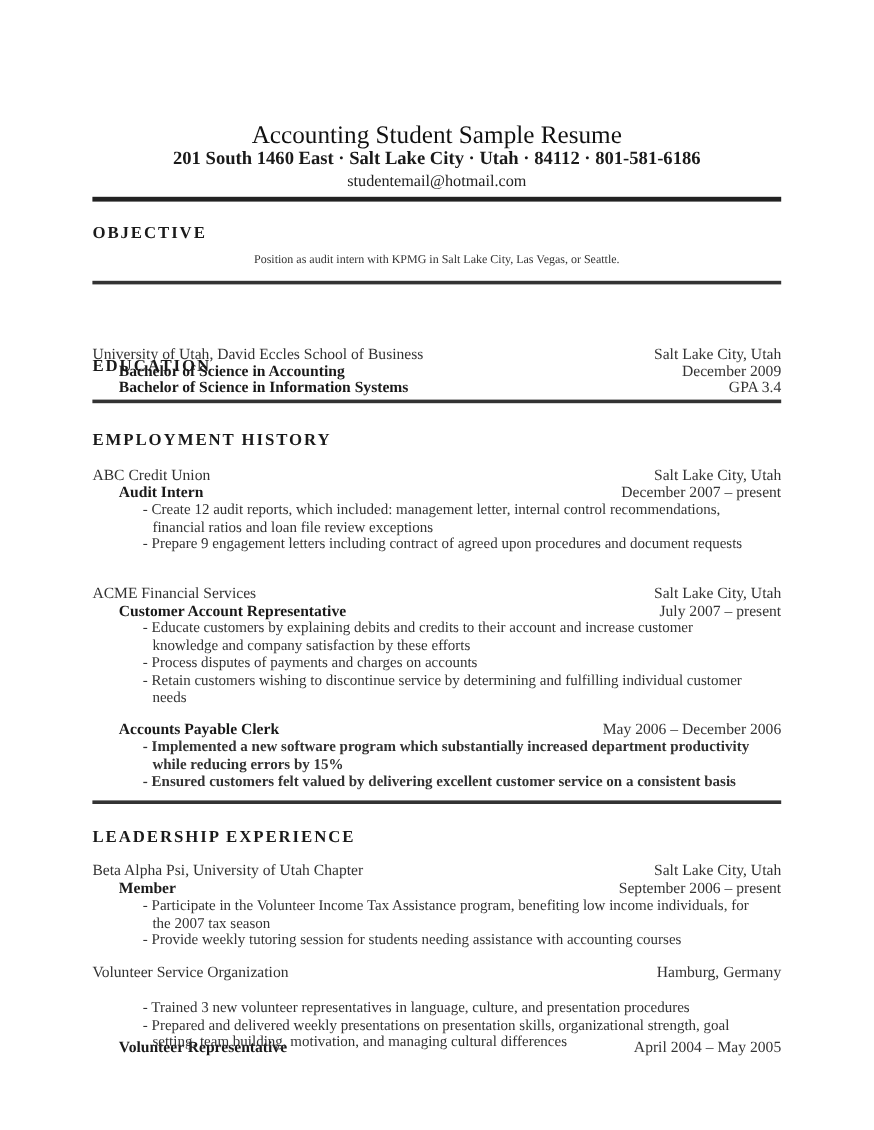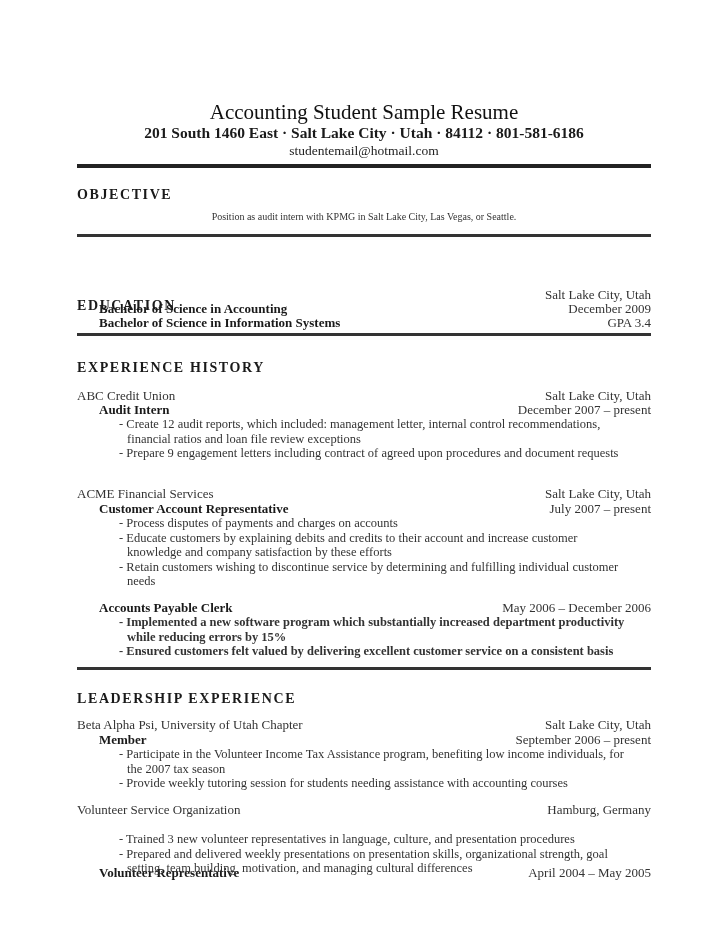--- a/index.html
+++ b/index.html
@@ -32,33 +32,34 @@
   <div class="abs address">201 South 1460 East · Salt Lake City · Utah · 84112 · 801-581-6186</div>
   <div class="abs email">studentemail@hotmail.com</div>
   <div class="rule thick" style="top:164px;"></div>
 
   <div class="abs section-heading" style="top:187px;">OBJECTIVE</div>
   <div class="abs objective-text" style="top:211px;">Position as audit intern with KPMG in Salt Lake City, Las Vegas, or Seattle.</div>
   <div class="rule thin" style="top:234px;"></div>
 
   <div class="abs section-heading" style="top:259px;margin-top:39px;">EDUCATION</div>
   <div class="row" style="top:287px;">
+    <span class="l org">University of Utah, David Eccles School of Business</span>
     <span class="r">Salt Lake City, Utah</span>
   </div>
   <div class="row" style="top:301px;">
     <span class="l role">Bachelor of Science in Accounting</span>
     <span class="r">December 2009</span>
   </div>
   <div class="row" style="top:315px;">
     <span class="l role">Bachelor of Science in Information Systems</span>
     <span class="r">GPA 3.4</span>
   </div>
   <div class="rule thin" style="top:333px;"></div>
 
-  <div class="abs section-heading" style="top:360px;">EXPERIENCE HISTORY</div>
+  <div class="abs section-heading" style="top:360px;">EMPLOYMENT HISTORY</div>
 
   <div class="row" style="top:388px;">
     <span class="l org">ABC Credit Union</span>
     <span class="r">Salt Lake City, Utah</span>
   </div>
   <div class="row" style="top:402px;">
     <span class="l role">Audit Intern</span>
     <span class="r">December 2007 – present</span>
   </div>
   <div class="bullets" style="top:417px;">
@@ -68,22 +69,22 @@
 
   <div class="row" style="top:486px;">
     <span class="l org">ACME Financial Services</span>
     <span class="r">Salt Lake City, Utah</span>
   </div>
   <div class="row" style="top:501px;">
     <span class="l role">Customer Account Representative</span>
     <span class="r">July 2007 – present</span>
   </div>
   <div class="bullets" style="top:516px;">
+    <div class="bullet">- Educate customers by explaining debits and credits to their account and increase customer knowledge and company satisfaction by these efforts</div>
     <div class="bullet">- Process disputes of payments and charges on accounts</div>
-    <div class="bullet">- Educate customers by explaining debits and credits to their account and increase customer knowledge and company satisfaction by these efforts</div>
     <div class="bullet">- Retain customers wishing to discontinue service by determining and fulfilling individual customer needs</div>
   </div>
 
   <div class="row" style="top:600px;">
     <span class="l role">Accounts Payable Clerk</span>
     <span class="r">May 2006 – December 2006</span>
   </div>
   <div class="bullets" style="top:615px;font-weight:bold;">
     <div class="bullet">- Implemented a new software program which substantially increased department productivity while reducing errors by 15%</div>
     <div class="bullet">- Ensured customers felt valued by delivering excellent customer service on a consistent basis</div>

